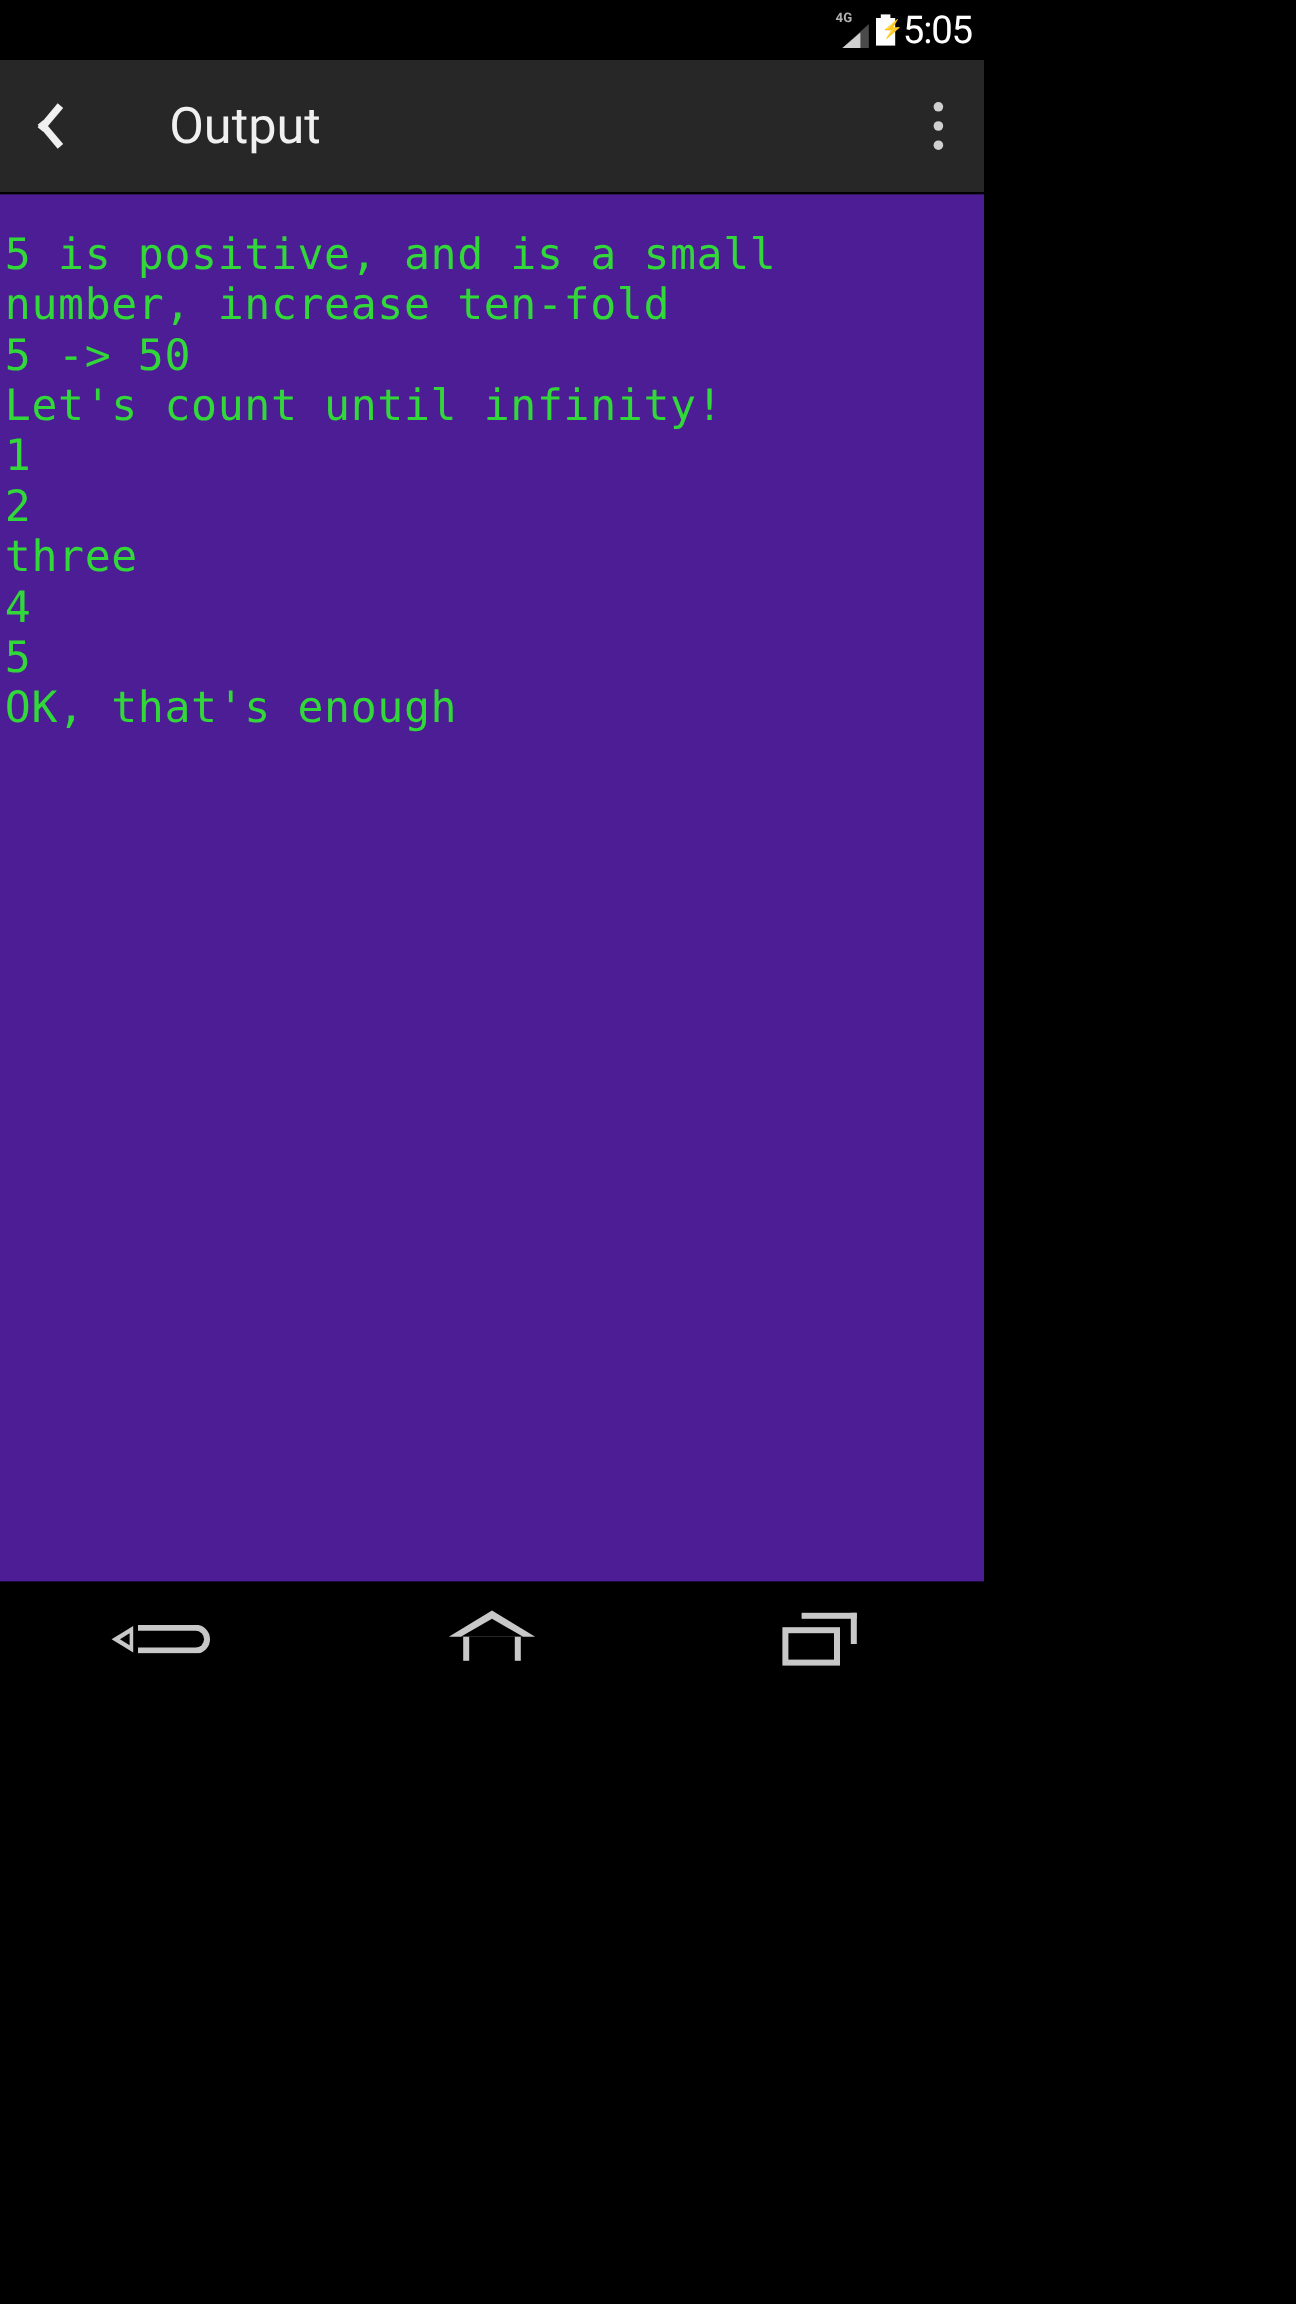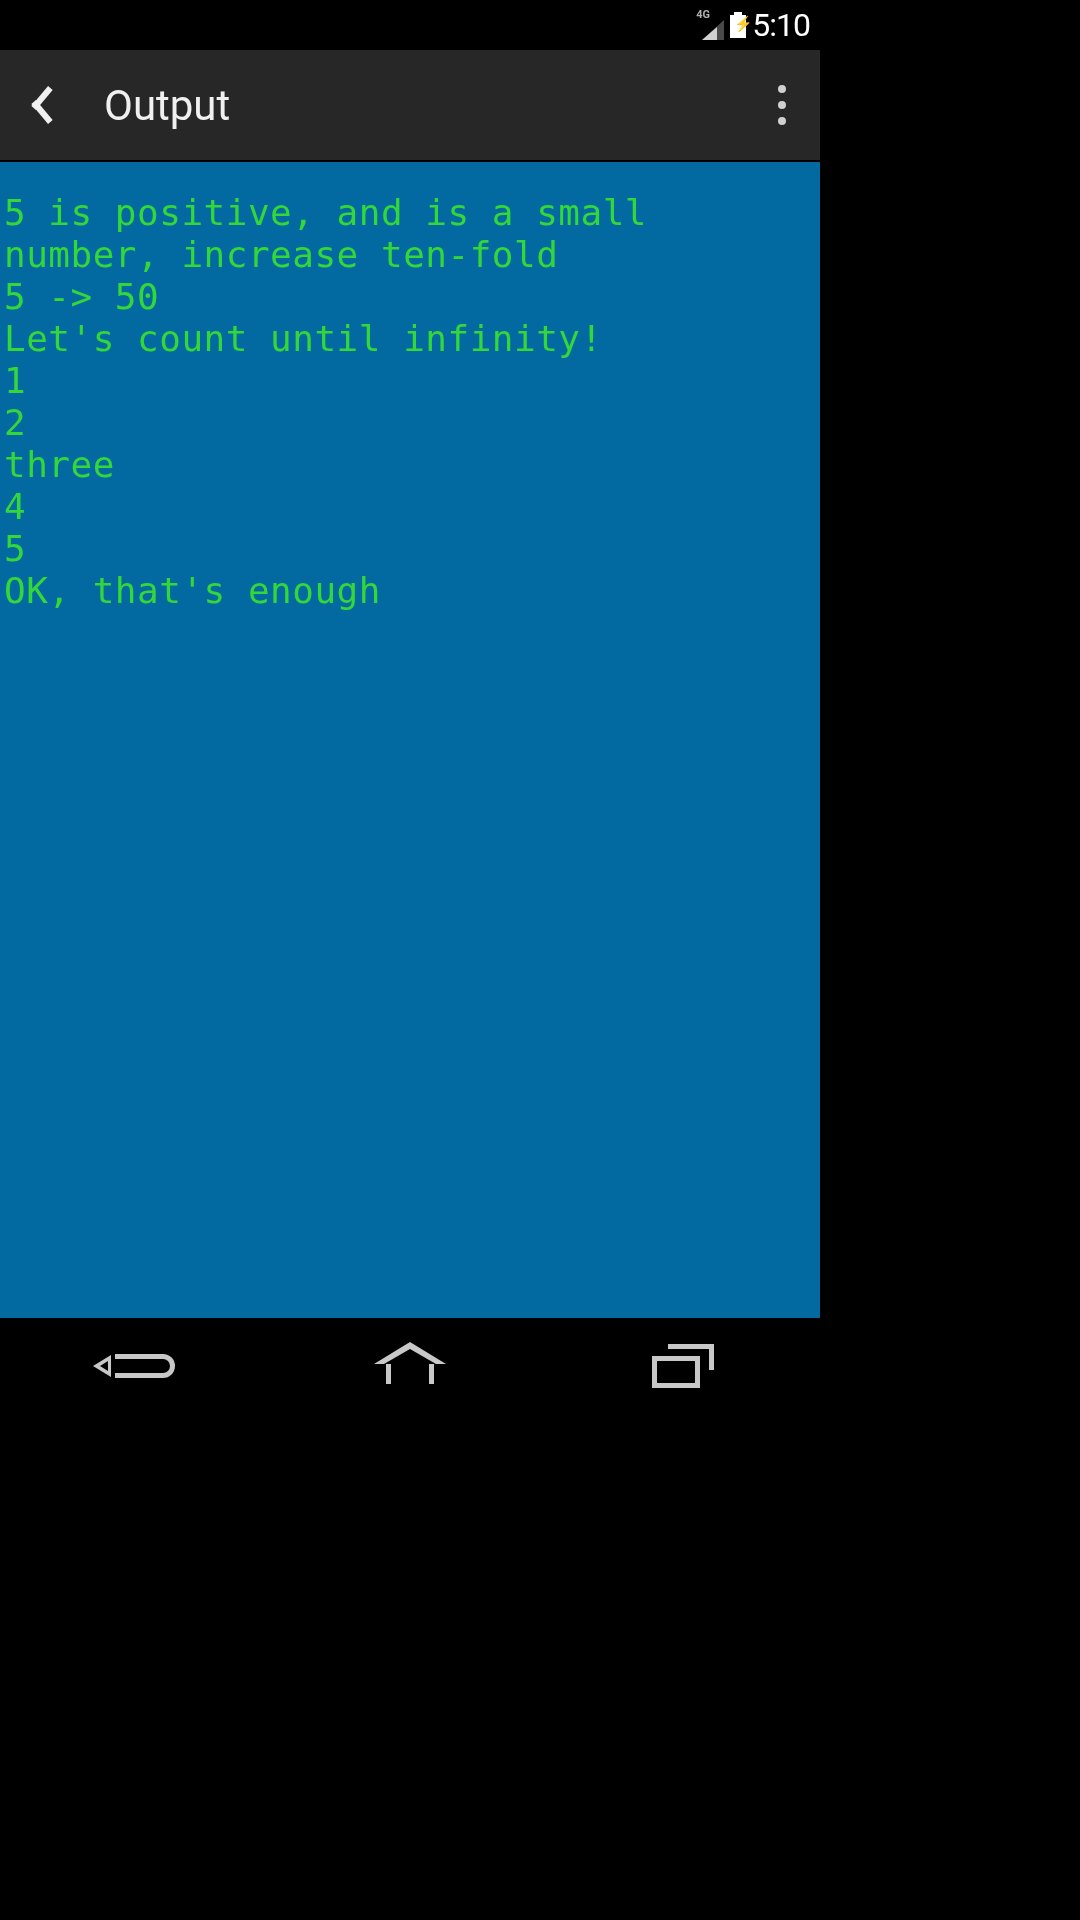--- a/index.html
+++ b/index.html
@@ -148,21 +148,21 @@
     }
     
     .chevron-left::after {
       bottom: 8px;
       transform: rotate(50deg);
     }
     
     .app-title {
       font-size: 42px;
       color: #f0f0f0;
-      margin-left: 42px;
+      margin-left: 79px;
       font-weight: 400;
     }
     
     .overflow-menu {
       margin-left: auto;
       width: 40px;
       height: 60px;
       display: flex;
       flex-direction: column;
       align-items: center;
@@ -173,21 +173,21 @@
     
     .overflow-dot {
       width: 8px;
       height: 8px;
       background: #d0d0d0;
       border-radius: 50%;
     }
     
     
     .content {
-      background: #0369a1;
+      background: #4c1d95;
       height: 1156px;
       padding: 30px 17px 4px 4px;
     }
     
     .console-output {
       font-family: "DejaVu Sans Mono", Consolas, monospace;
       color: #32d739;
       font-size: 36px;
       line-height: 42px;
       white-space: pre-wrap;
@@ -342,21 +342,21 @@
 <div class="status-bar">
   <div class="status-4g">
     <span class="status-4g-text">4G</span>
     <div class="status-signal"></div>
   </div>
   <div class="status-battery">
     <div class="status-battery-tip"></div>
     <div class="status-battery-body"></div>
     <div class="status-battery-bolt">⚡</div>
   </div>
-  <div class="status-time">5:10</div>
+  <div class="status-time">5:05</div>
 </div>
 
 <div class="action-bar">
   <div class="back-button">
     <div class="chevron-left"></div>
   </div>
   <div class="app-title">Output</div>
   <div class="overflow-menu">
     <div class="overflow-dot"></div>
     <div class="overflow-dot"></div>

